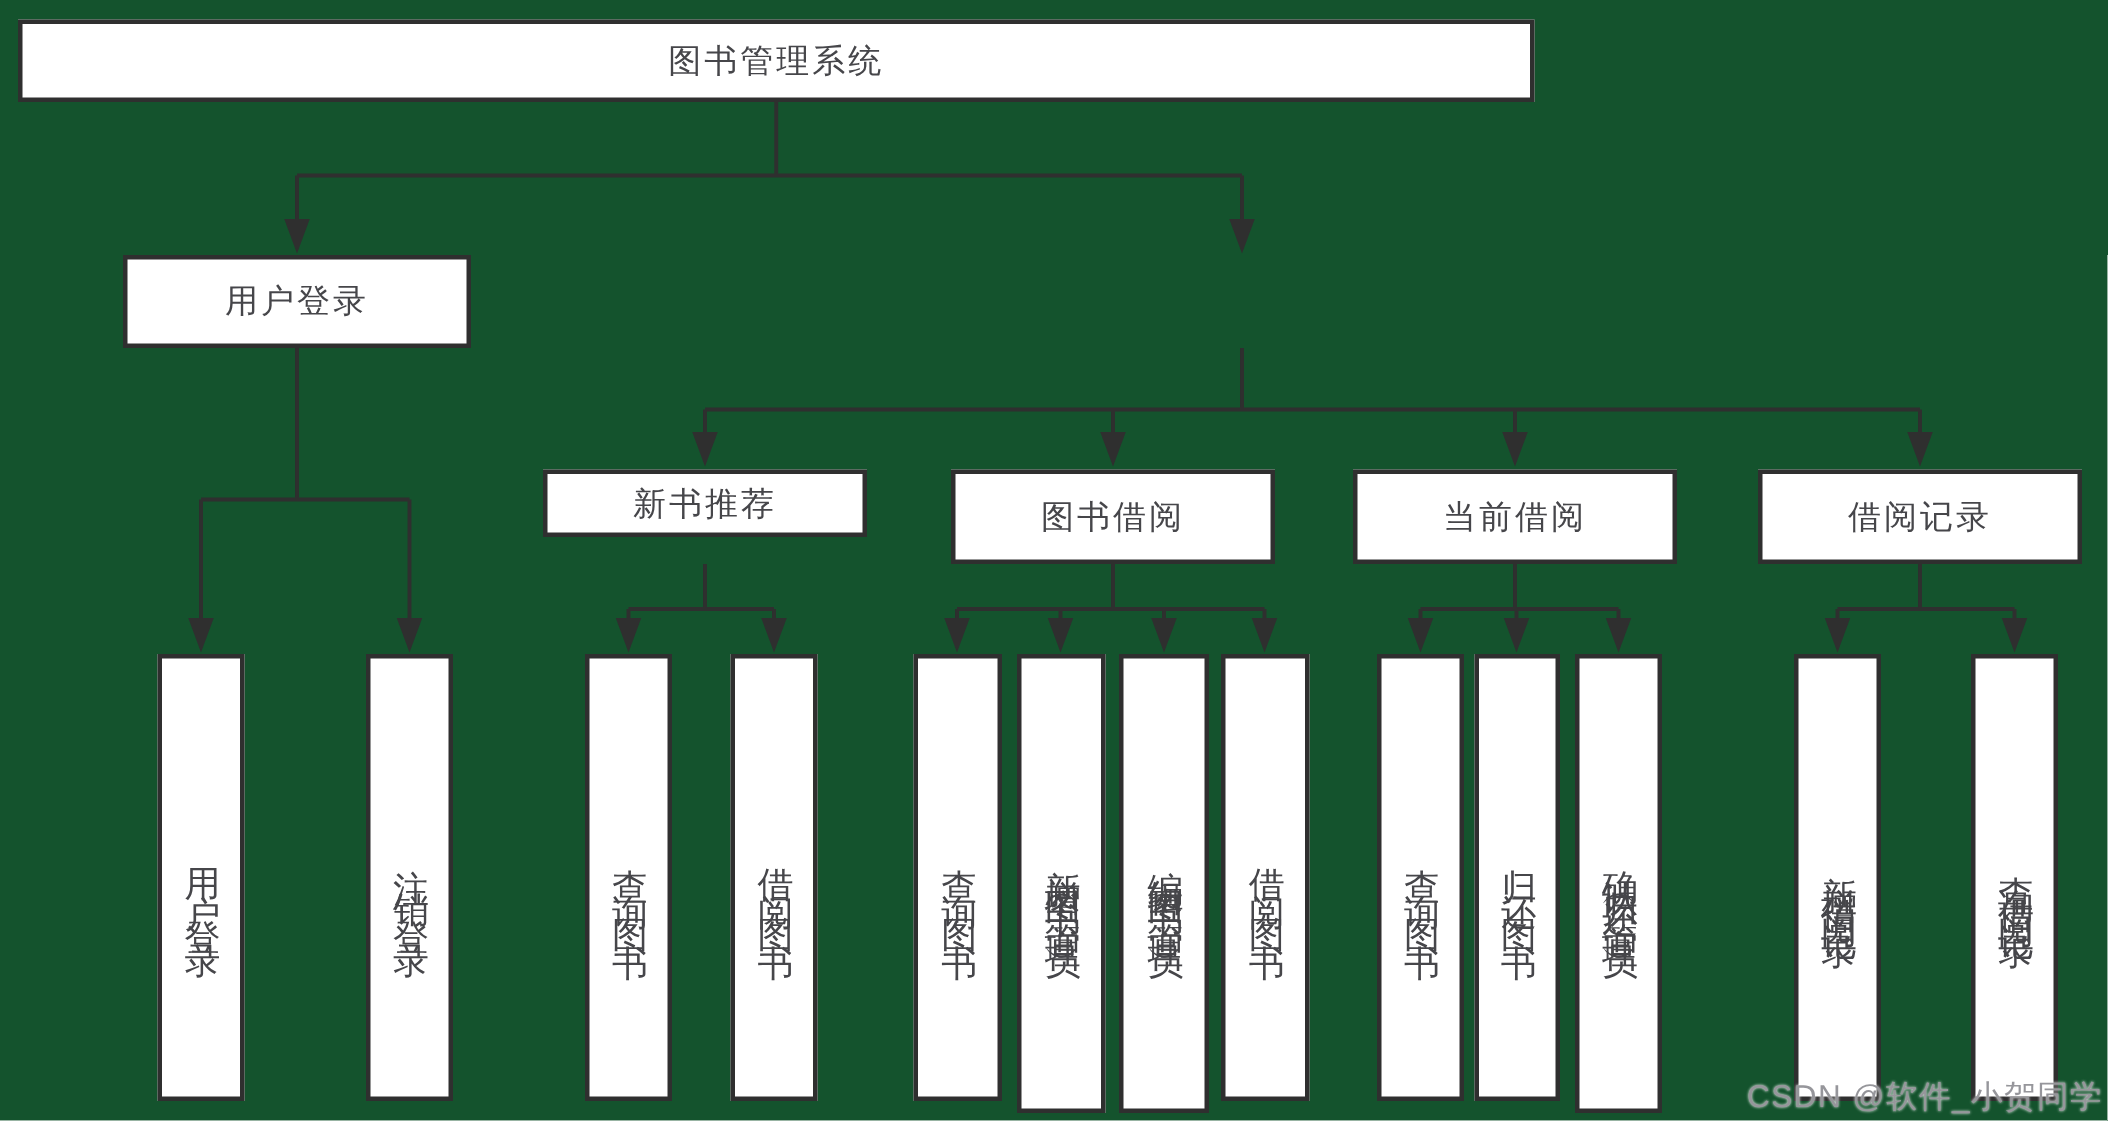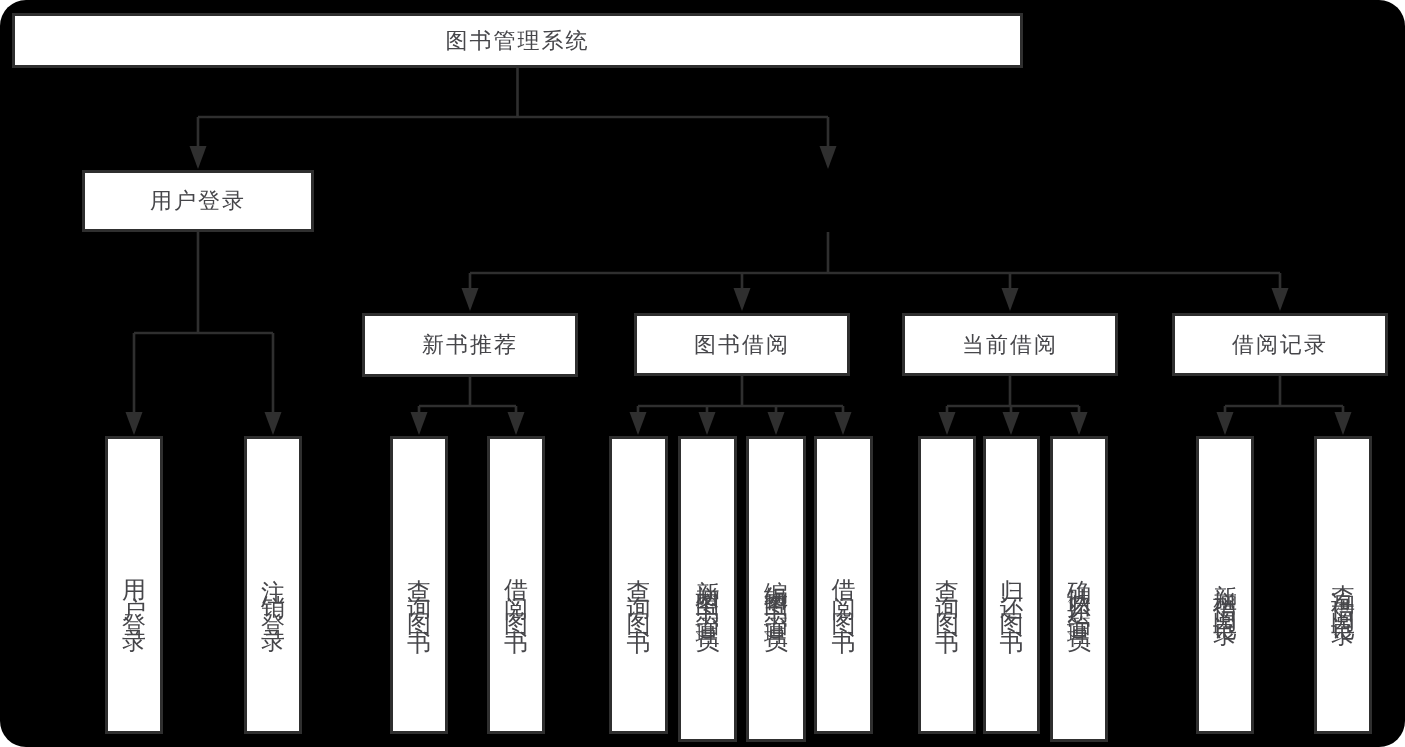--- a/index.html
+++ b/index.html
@@ -1,23 +1,22 @@
 <!DOCTYPE html>
 <html><head>
 <meta charset="utf-8">
 <style>
   html, body { margin: 0; padding: 0; background: #ffffff; }
   body { font-family: "Liberation Sans", "DejaVu Sans", sans-serif; }
   .canvas {
     position: relative;
     width: 1405px;
     height: 747px;
-    background: #000000;
+    background: #14532d;
     overflow: hidden;
-    border-radius: 26px;
   }
   .wires {
     position: absolute;
     left: 0; top: 0;
     width: 1405px; height: 747px;
   }
   .box {
     position: absolute;
     box-sizing: border-box;
     border: 3px solid #2f2f2f;
@@ -102,21 +101,21 @@
   </svg>
 
   <div class="box" style="left:12px;top:13px;width:1011px;height:55px">
     <span class="hlabel">图书管理系统</span>
   </div>
 
   <div class="box" style="left:82px;top:170px;width:232px;height:62px">
     <span class="hlabel">用户登录</span>
   </div>
 
-  <div class="box" style="left:362px;top:313px;width:216px;height:64px">
+  <div class="box" style="left:362px;top:313px;width:216px;height:45px">
     <span class="hlabel">新书推荐</span>
   </div>
   <div class="box" style="left:902px;top:313px;width:216px;height:63px">
     <span class="hlabel">当前借阅</span>
   </div>
   <div class="box" style="left:634px;top:313px;width:216px;height:63px">
     <span class="hlabel">图书借阅</span>
   </div>
   <div class="box" style="left:1172px;top:313px;width:216px;height:63px">
     <span class="hlabel">借阅记录</span>
@@ -159,14 +158,15 @@
     <span class="vtext">确认归还（管理员）</span>
   </div>
 
   <div class="box leaf v6" style="left:1196px;top:436px;width:58px;height:298px">
     <span class="vtext">新增借阅记录</span>
   </div>
   <div class="box leaf v6" style="left:1314px;top:436px;width:58px;height:298px">
     <span class="vtext">查询借阅记录</span>
   </div>
 
+  <div class="watermark">CSDN @软件_小贺同学</div>
 
 </div>
 
 </body></html>

